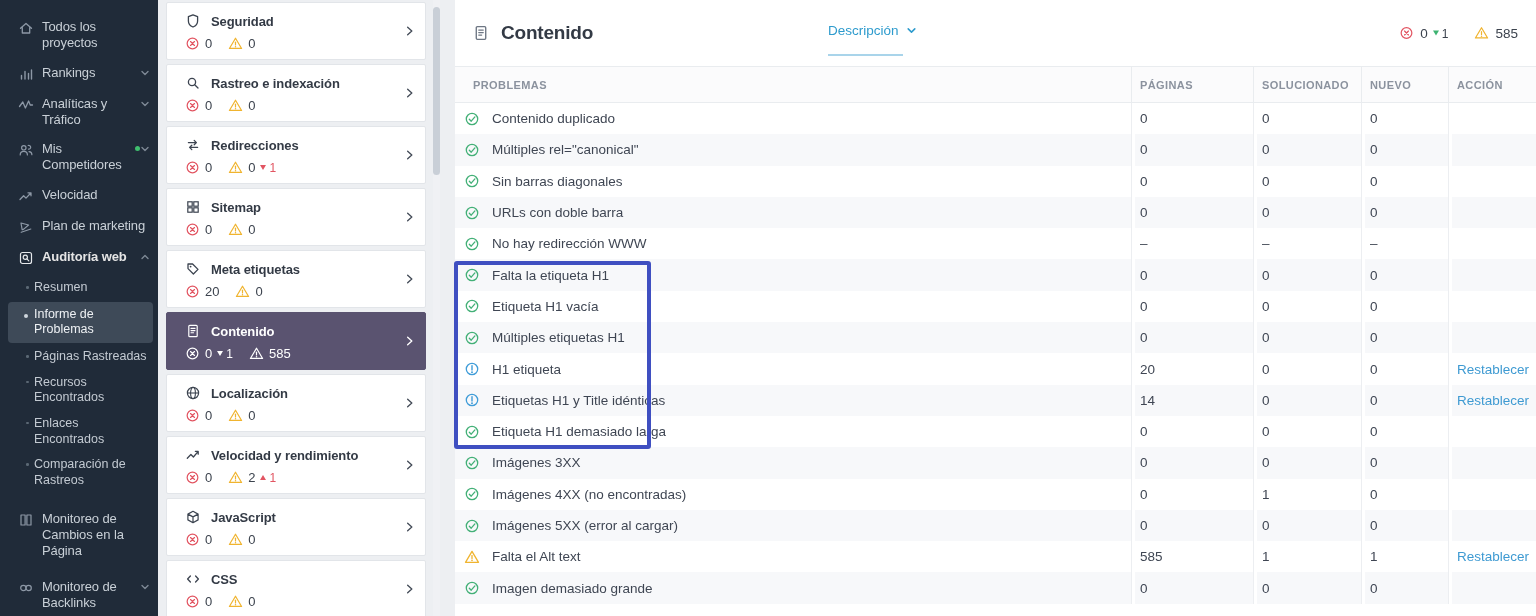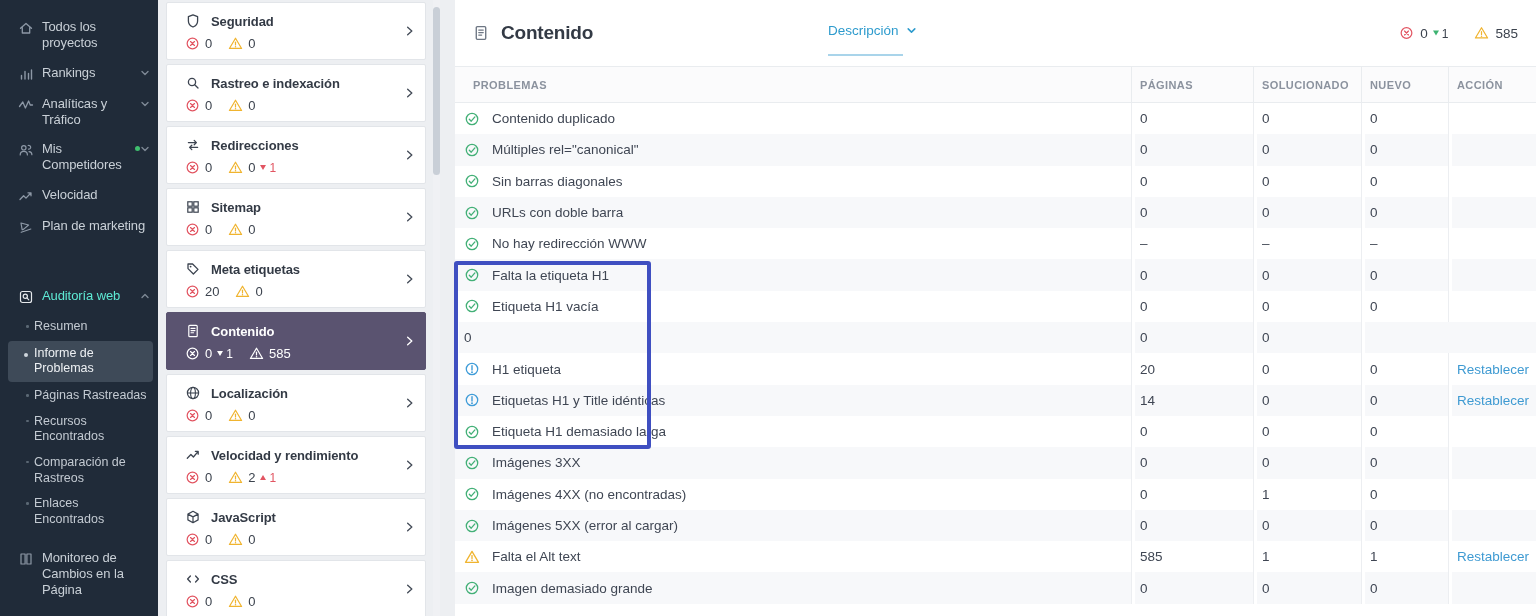--- a/index.html
+++ b/index.html
@@ -10,21 +10,21 @@
   
   .nav { width:158px; height:616px; background:#202b39; color:#c9d0d7; flex:0 0 auto;
          padding-top:12px; font-size:13px; }
   .nav-item { display:flex; align-items:flex-start; padding:7px 8px 7px 18px; cursor:pointer; }
   .nicon { width:16px; height:16px; flex:0 0 auto; margin-right:8px; color:#8d98a6; margin-top:1px; }
   .nicon svg { width:16px; height:16px; display:block; }
   .nlabel { line-height:1.22; letter-spacing:-0.1px; }
   .nchev { margin-left:auto; color:#7d8895; margin-top:3px; }
   .nchev svg { width:10px; height:10px; display:block; }
   .gdot { width:5px; height:5px; border-radius:50%; background:#3fbf6e; margin:5px 0 0 6px; flex:0 0 auto; }
-  .nav-item.section { color:#5eead4; font-weight:normal;margin-top:39px; }
+  .nav-item.section { color:#e5e5e5; font-weight:bold; }
   .nav-item.section .nicon { color:#e6e9ec; }
   .sub-list { padding:2px 0 4px 0; }
   .sub-item { display:flex; align-items:flex-start; padding:5px 6px 5px 34px; position:relative;
               color:#c3cad2; font-size:12.5px; line-height:1.25; cursor:pointer; }
   .sdot { position:absolute; left:26px; top:11px; width:2.5px; height:2.5px; border-radius:50%; background:#5b6874; }
   .sub-item.selected { background:#3e4a58; border-radius:4px; margin:1px 5px 1px 8px; padding-left:26px; color:#eef1f4; }
   .sub-item.selected .sdot { left:16px; top:12px; width:4px; height:4px; background:#cfd6dd; }
 
   
   .cats { width:282px; height:616px; flex:0 0 auto; background:#edeff2; position:relative;
@@ -286,25 +286,25 @@
     <div class="sub-item">
         <span class="sdot"></span>
         <span>Páginas Rastreadas</span>
       </div>
     <div class="sub-item">
         <span class="sdot"></span>
         <span>Recursos Encontrados</span>
       </div>
     <div class="sub-item">
         <span class="sdot"></span>
-        <span>Comparación de Rastreos</span>
+        <span>Enlaces Encontrados</span>
       </div>
     <div class="sub-item">
         <span class="sdot"></span>
-        <span>Enlaces Encontrados</span>
+        <span>Comparación de Rastreos</span>
       </div>
   </div>
   <div class="nav-item" style="margin-top:7px">
     <span class="nicon">
         <svg viewBox="0 0 16 16">
           <use href="#i-pages"></use>
         </svg>
       </span>
     <span class="nlabel">Monitoreo de Cambios en la Página</span>
   </div>
@@ -800,20 +800,28 @@
           </span>
           <span>Etiqueta H1 vacía</span>
         </div>
       <div class="td td-v">0</div>
       <div class="td td-v">0</div>
       <div class="td td-v">0</div>
       <div class="td td-v"></div>
     </div>
 
     <div class="grid tr">
+      <div class="td td-label">
+          <span class="sic i-ok">
+            <svg viewBox="0 0 16 16">
+              <use href="#i-ok-s"></use>
+            </svg>
+          </span>
+          <span>Múltiples etiquetas H1</span>
+        </div>
       <div class="td td-v">0</div>
       <div class="td td-v">0</div>
       <div class="td td-v">0</div>
       <div class="td td-v"></div>
     </div>
 
     <div class="grid tr">
       <div class="td td-label">
           <span class="sic i-info">
             <svg viewBox="0 0 16 16">

